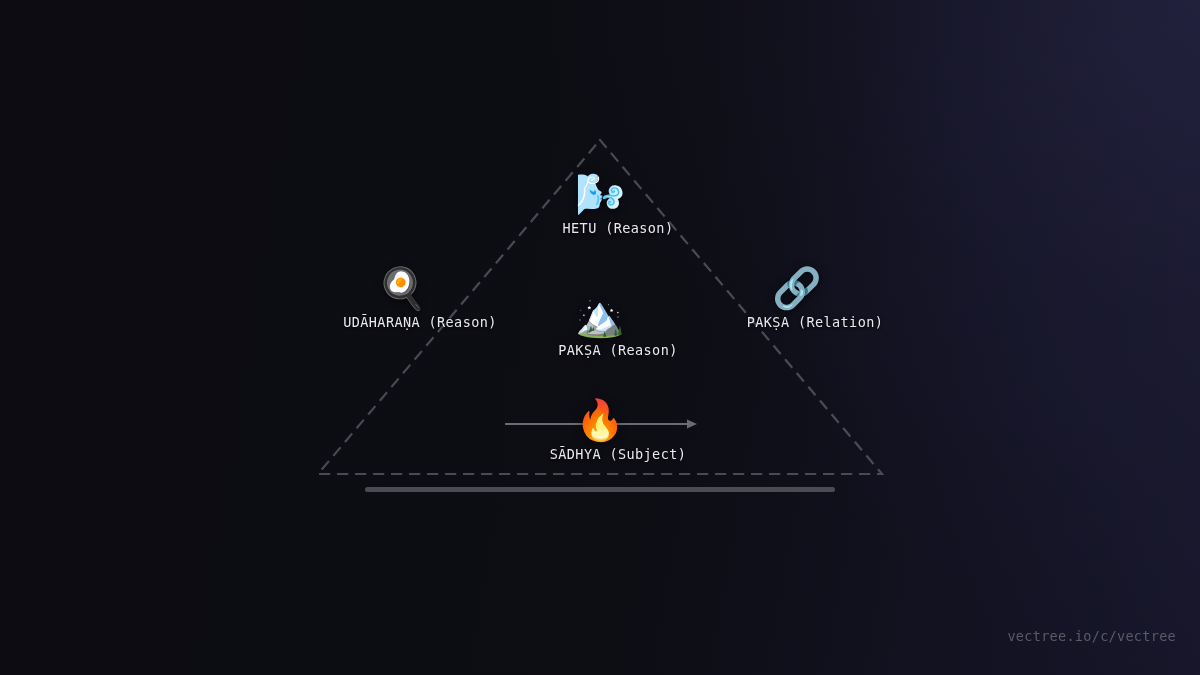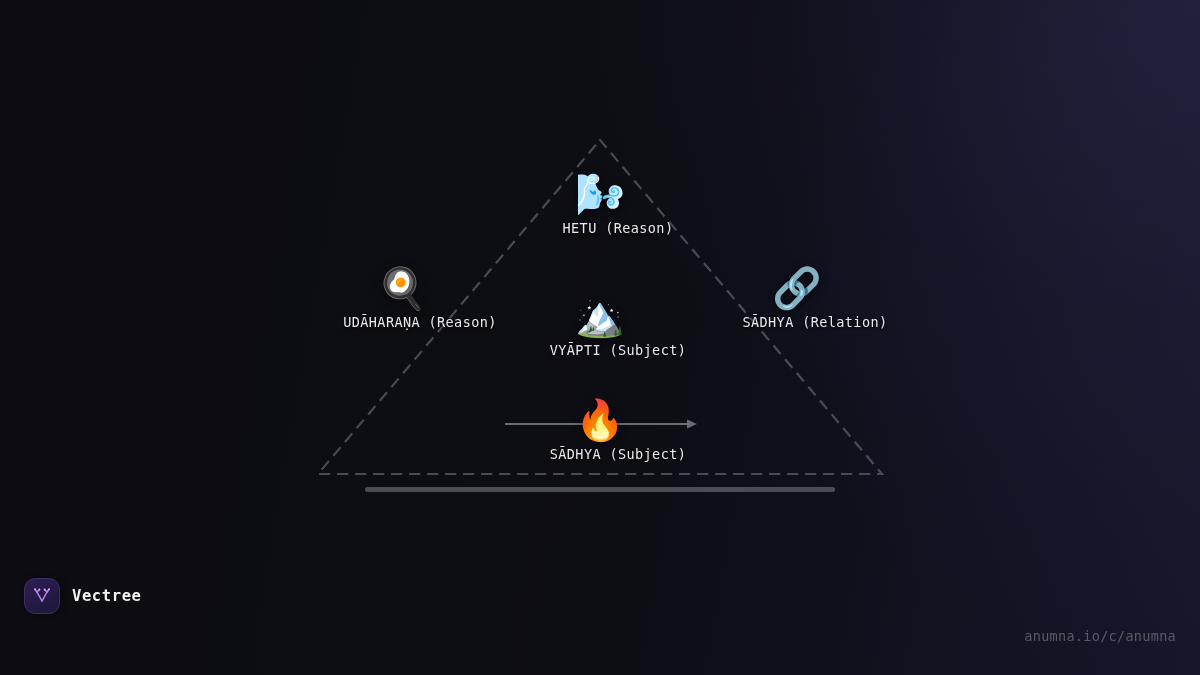--- a/index.html
+++ b/index.html
@@ -137,60 +137,40 @@
       <span class="lbl">HETU (Reason)</span>
     </div>
 
     <div class="node" style="left:402px; top:297px;">
       <span class="glyph">🍳</span>
       <span class="lbl">UDĀHARAṆA (Reason)</span>
     </div>
 
     <div class="node" style="left:600px; top:325px;">
       <span class="glyph">🏔️</span>
-      <span class="lbl">VYĀPTI (Subject)</span>
+      <span class="lbl">PAKṢA (Reason)</span>
     </div>
 
     <div class="node" style="left:797px; top:297px;">
       <span class="glyph">🔗</span>
-      <span class="lbl">SĀDHYA (Relation)</span>
+      <span class="lbl">PAKṢA (Relation)</span>
     </div>
 
     <div class="node" style="left:600px; top:429px;">
       <span class="glyph">🔥</span>
       <span class="lbl">SĀDHYA (Subject)</span>
     </div>
 
   </div>
 
   <div id="progress-track">
     <div id="progress-fill" style="width:100%;"></div>
   </div>
 
   <div id="footer">
 
-    <div id="brand-row">
-      <div id="brand-mark">
-        <svg width="22" height="22" viewBox="0 0 22 22">
-          <g stroke="#c084fc" stroke-width="1.5" stroke-linecap="round" fill="none">
-            <path d="M6 7 L11 16 L16 7"></path>
-            <path d="M6 7 L4 4.5"></path>
-            <path d="M6 7 L8.2 4.8"></path>
-            <path d="M16 7 L18 4.5"></path>
-            <path d="M16 7 L13.8 4.8"></path>
-          </g>
-          <g fill="#e9a8ff">
-            <circle cx="4" cy="4.3" r="1"></circle>
-            <circle cx="8.4" cy="4.6" r="1"></circle>
-            <circle cx="18" cy="4.3" r="1"></circle>
-            <circle cx="13.6" cy="4.6" r="1"></circle>
-          </g>
-        </svg>
-      </div>
-      <span id="brand-name">Vectree</span>
-    </div>
 
 
-    <div id="footer-url">anumna.io/c/anumna</div>
+    <div id="footer-url">vectree.io/c/vectree</div>
 
   </div>
 
 </div>
 
 </body></html>

